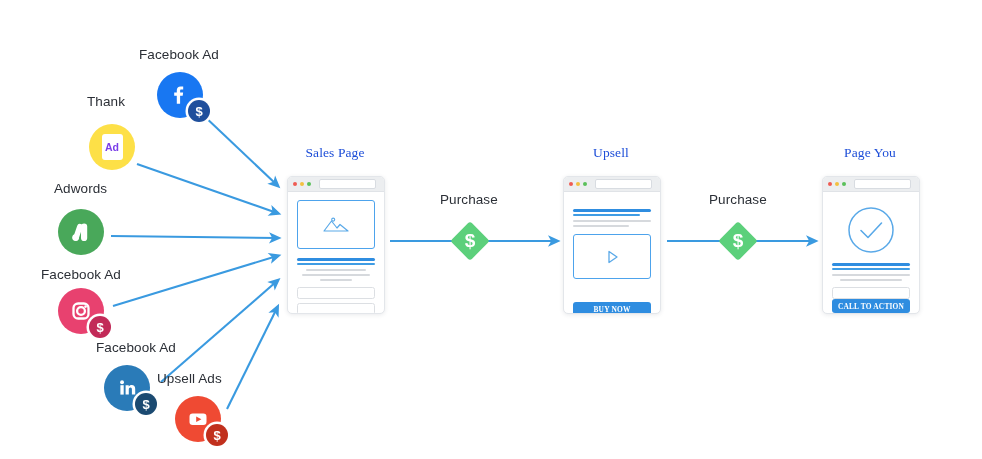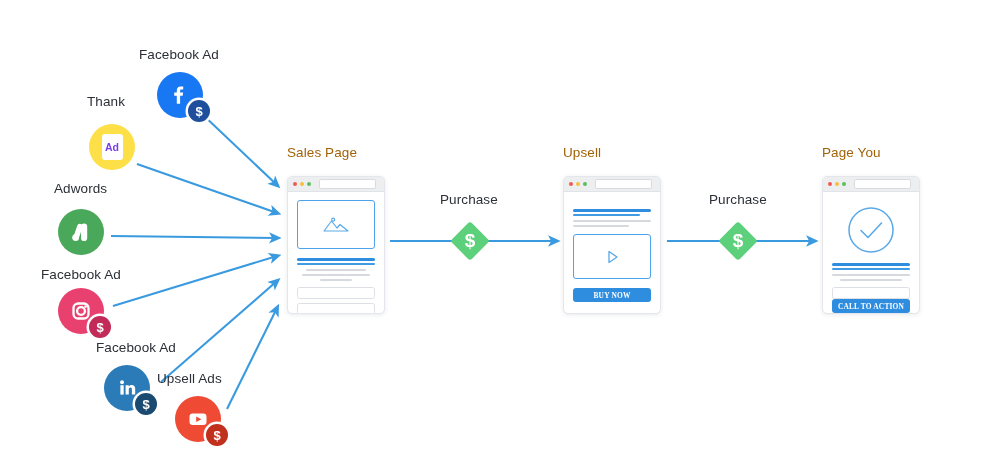--- a/index.html
+++ b/index.html
@@ -30,24 +30,25 @@
   .label {
     position: absolute;
     font-family: "Liberation Sans", sans-serif;
     font-size: 13.5px;
     color: #2b2f36;
     white-space: nowrap;
     letter-spacing: 0.1px;
   }
   .stage-title {
     position: absolute;
-    font-family: Liberation Sans, sans-serif;
+    font-family: Liberation Serif, serif;
     font-size: 13.5px;
-    color: #a16207;
+    color: #1d4ed8;
     white-space: nowrap;
+    text-align: center;
     letter-spacing: 0.1px;
   }
 
   
   .src-icon {
     position: absolute;
     width: 46px;
     height: 46px;
     border-radius: 50%;
     display: flex;
@@ -349,21 +350,21 @@
     <div class="browser-body">
       <div class="line blue" style="width:100%; margin-top:9px;"></div>
       <div class="line blue-thin" style="width:86%; margin-top:2.5px; margin-left:0;"></div>
       <div class="line gray" style="width:100%; margin-top:4px;"></div>
       <div class="line gray" style="width:72%; margin-top:3px; margin-left:0;"></div>
       <div class="vid-box" style="margin-top:7px;">
         <svg width="20" height="20" viewBox="0 0 20 20">
           <path d="M7 4.5 L15 10 L7 15.5 Z" fill="none" stroke="#5aa9e8" stroke-width="1.3" stroke-linejoin="round"></path>
         </svg>
       </div>
-      <div class="cta buynow" style="margin-top:9px;">BUY NOW</div>
+      <div class="cta buynow" style="margin-top:23px;">BUY NOW</div>
     </div>
   </div>
 
   <div class="label" style="left:709px; top:192px;">Purchase</div>
   <div class="diamond-wrap" style="left:718px; top:221px;">
     <div class="diamond"></div>
     <div class="diamond-sign">$</div>
   </div>
 
   <div class="browser" style="left:822px; top:176px; width:96px; height:136px;">

